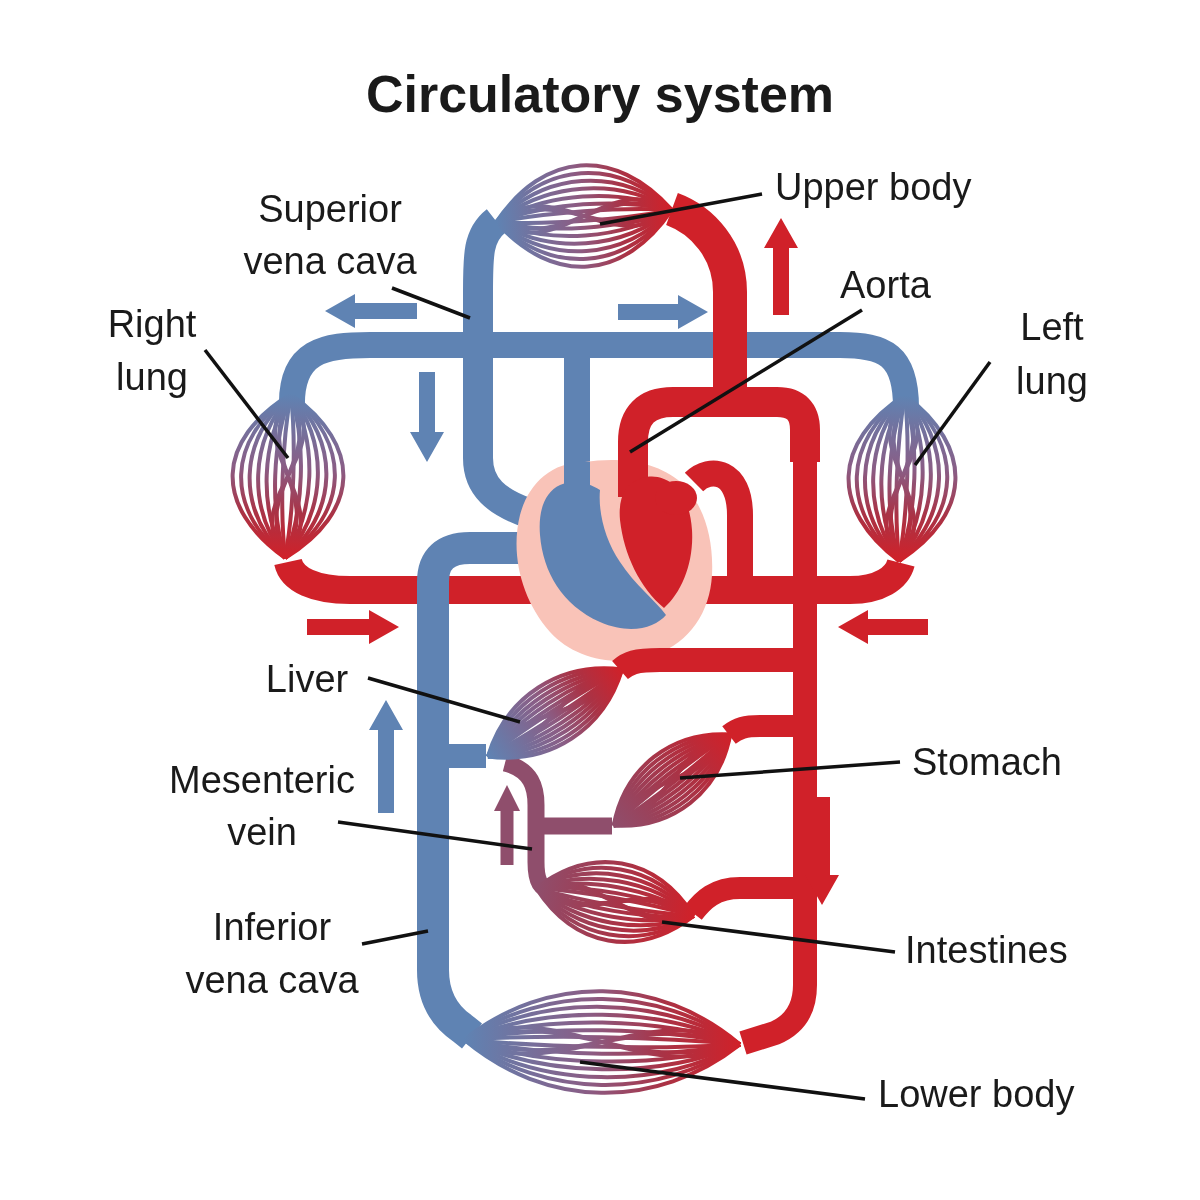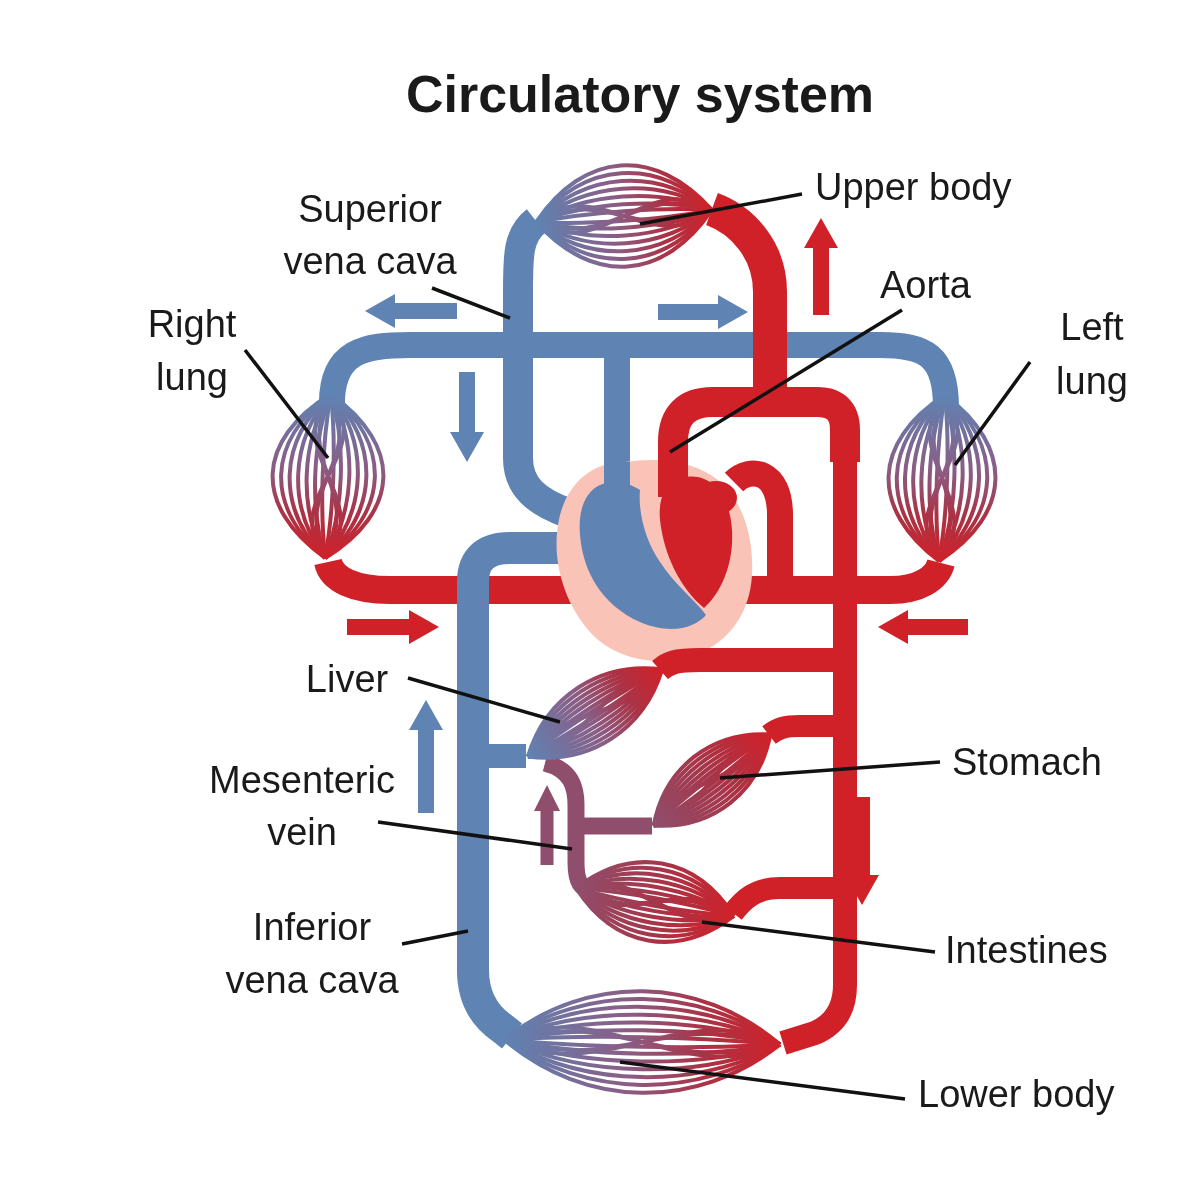--- a/index.html
+++ b/index.html
@@ -1,16 +1,16 @@
 <!DOCTYPE html>
 <html style="--background: #ffffff; --artery_red: #d02129; --vein_blue: #5f83b3; --portal_purple: #8f4e6c; --capillary_mid: #8a5d85; --capillary_dark: #a93346; --heart_pink: #f9c3b8; --label_text: #1a1a1a; --pointer_line: #111111;"><head>
 <meta charset="utf-8">
 <style>
   html,body{margin:0;padding:0;background:var(--background,#fff);}
-  .stage{width:1156px;height:1200px;position:relative;background:var(--background,#fff);overflow:hidden;margin-left:40px;}
+  .stage{width:1156px;height:1200px;position:relative;background:var(--background,#fff);overflow:hidden;}
   svg{display:block;}
   .title{font:700 52px "Liberation Sans",sans-serif;fill:var(--label_text,#1a1a1a);}
   .lbl{font:400 38px "Liberation Sans",sans-serif;fill:var(--label_text,#1a1a1a);}
   .vein{stroke:var(--vein_blue);fill:none;}
   .artery{stroke:var(--artery_red);fill:none;}
   .portal{stroke:var(--portal_purple);fill:none;}
   .fill-vein{fill:var(--vein_blue);stroke:none;}
   .fill-artery{fill:var(--artery_red);stroke:none;}
   .fill-portal{fill:var(--portal_purple);stroke:none;}
   .fill-pink{fill:var(--heart_pink);stroke:none;}

